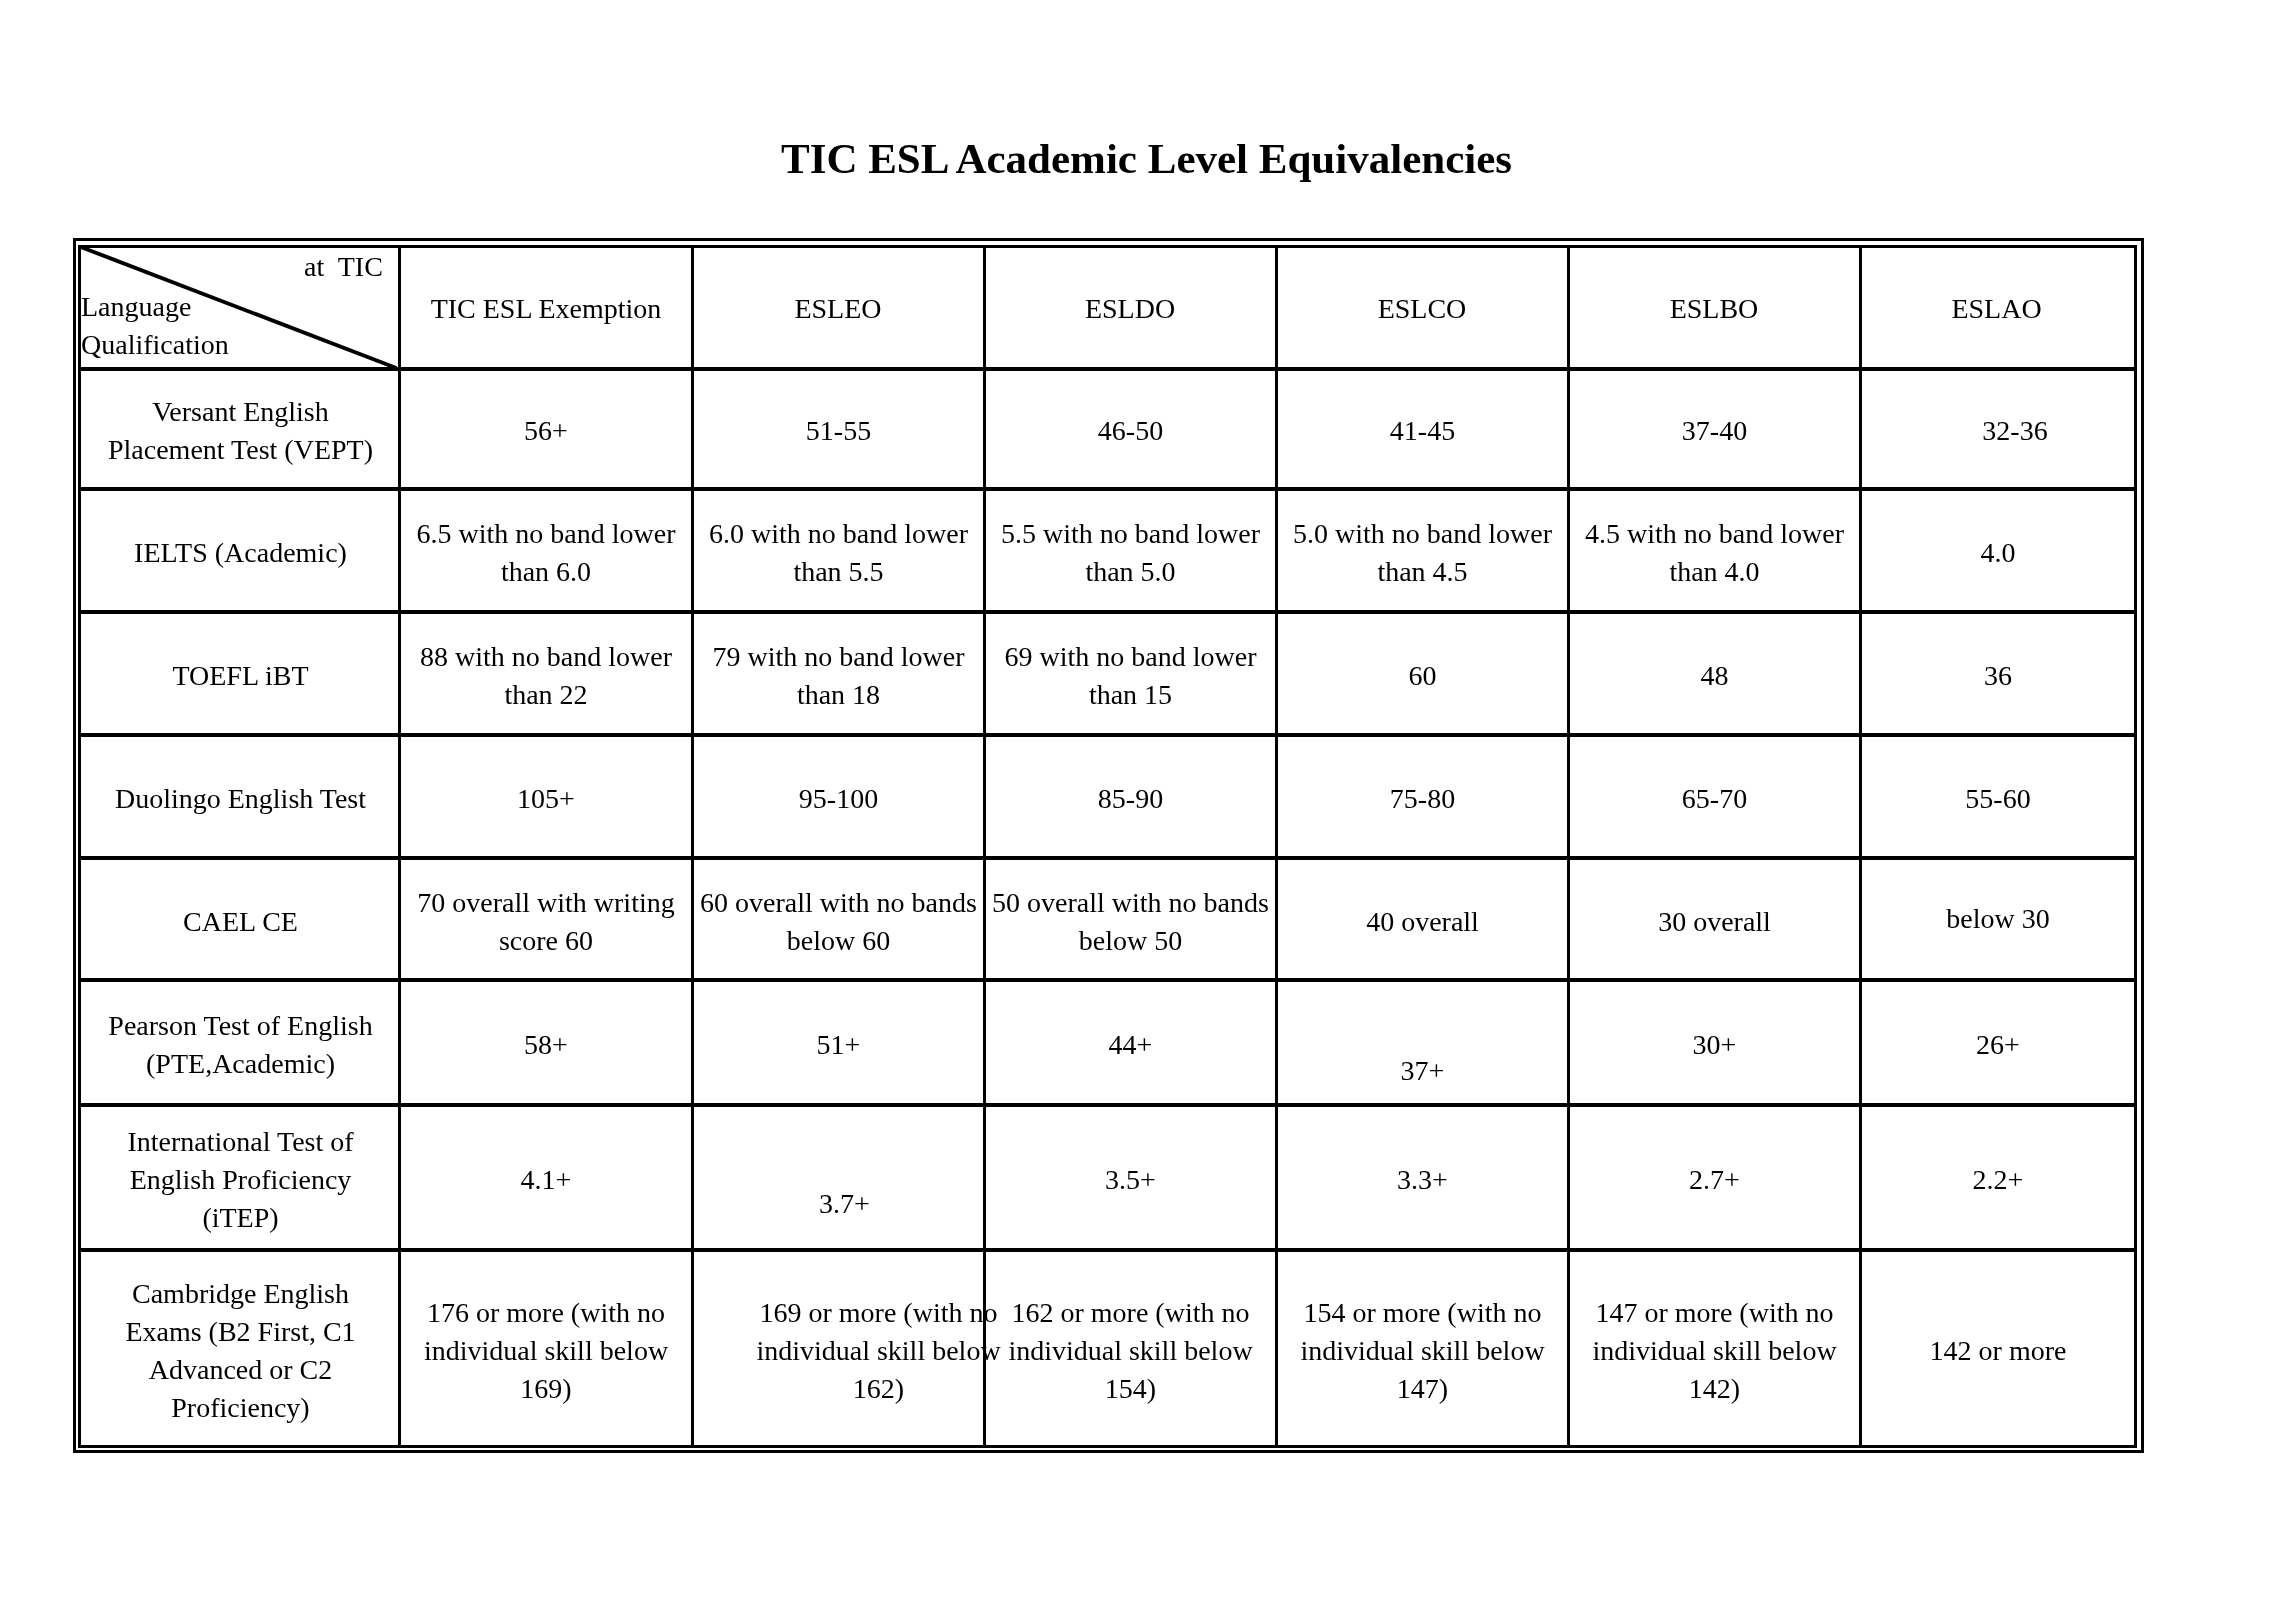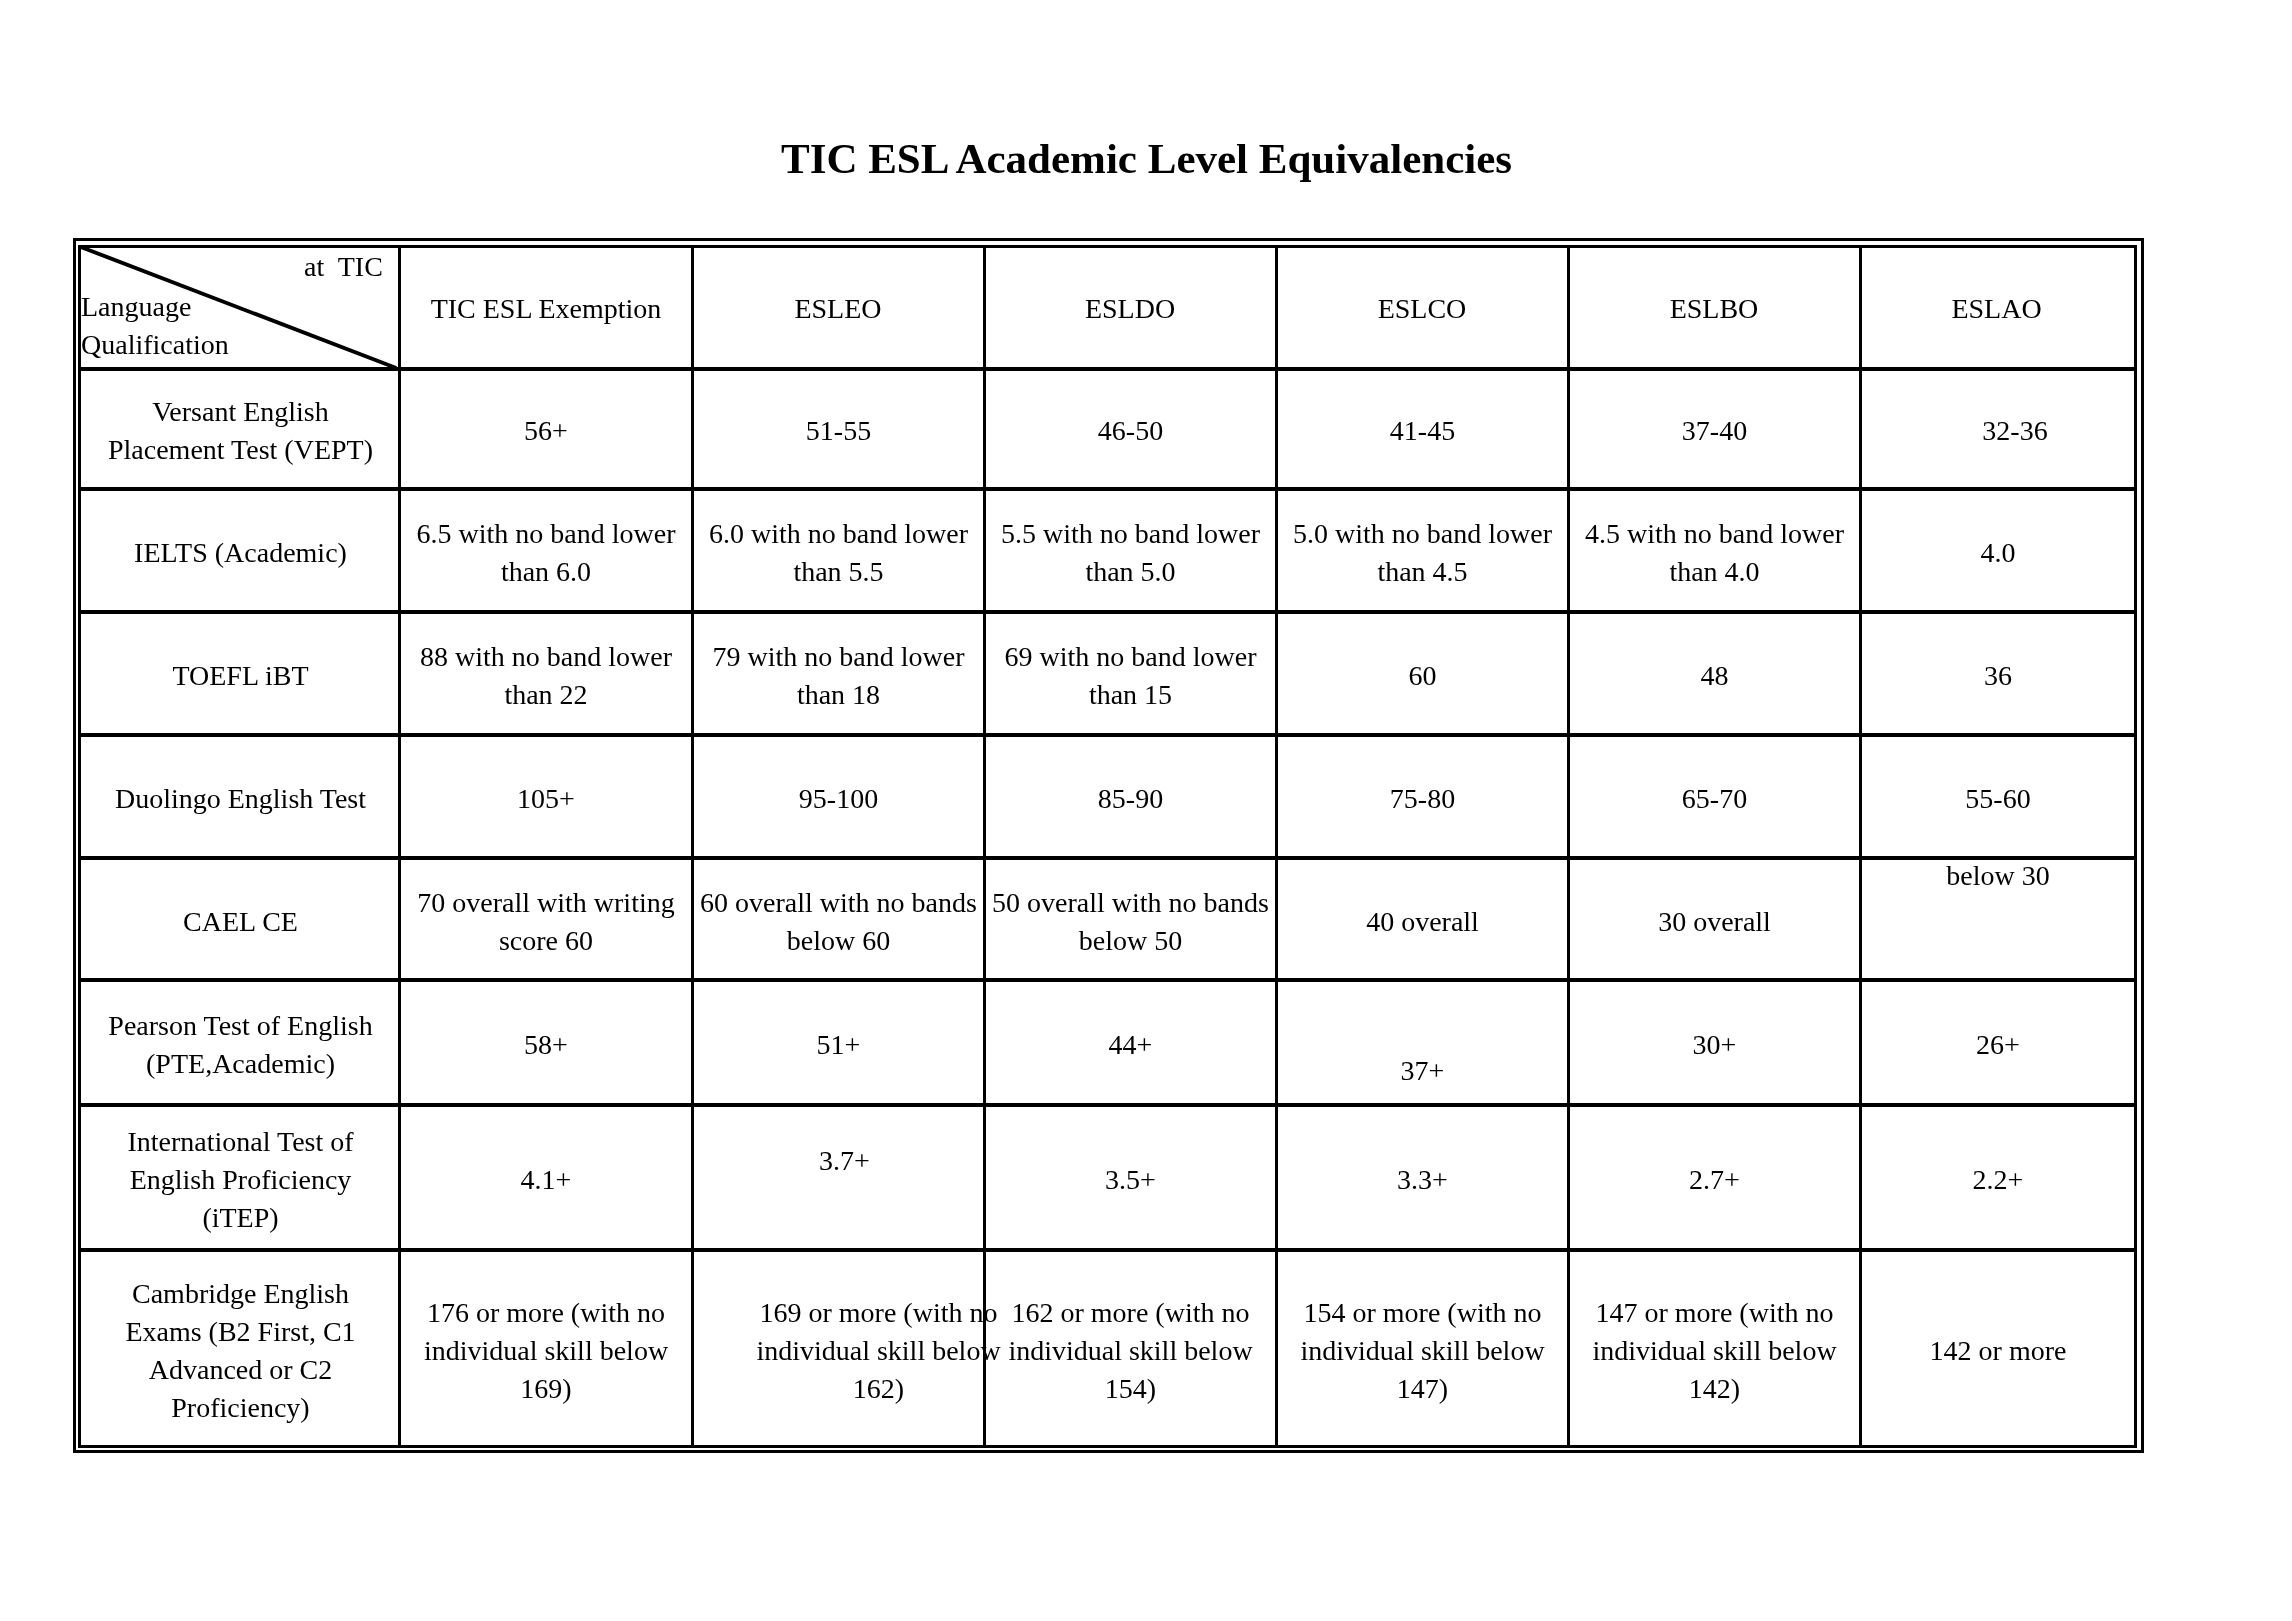--- a/index.html
+++ b/index.html
@@ -80,35 +80,35 @@
       <div class="cell" style="left: 1570px; top: 739px; width: 289px; height: 119px;">65-70</div>
       <div class="cell" style="left: 1862px; top: 739px; width: 272px; height: 119px;">55-60</div>
     </div>
     <div>
       <div class="cell" style="left: 84px; top: 862px; width: 313px; height: 119px; padding: 0px 7.8px;">CAEL CE</div>
       <div class="cell" style="left: 401px; top: 862px; width: 290px; height: 119px;">70 overall with writing score 60</div>
       <div class="cell" style="left: 694px; top: 862px; width: 289px; height: 119px;">60 overall with no bands below 60</div>
       <div class="cell" style="left: 986px; top: 862px; width: 289px; height: 119px;">50 overall with no bands below 50</div>
       <div class="cell" style="left: 1278px; top: 862px; width: 289px; height: 119px;">40 overall</div>
       <div class="cell" style="left: 1570px; top: 862px; width: 289px; height: 119px;">30 overall</div>
-      <div class="cell" style="left: 1862px; top: 816px; width: 272px; height: 119px;">below 30</div>
+      <div class="cell" style="left: 1862px; top: 859px; width: 272px; height: 119px;">below 30</div>
     </div>
     <div>
       <div class="cell" style="left: 84px; top: 984px; width: 313px; height: 121px; padding: 0px 7.8px;">Pearson Test of English (PTE,Academic)</div>
       <div class="cell" style="left: 401px; top: 984px; width: 290px; height: 121px;">58+</div>
       <div class="cell" style="left: 694px; top: 984px; width: 289px; height: 121px;">51+</div>
       <div class="cell" style="left: 986px; top: 984px; width: 289px; height: 121px;">44+</div>
       <div class="cell" style="left: 1278px; top: 1010px; width: 289px; height: 121px;">37+</div>
       <div class="cell" style="left: 1570px; top: 984px; width: 289px; height: 121px;">30+</div>
       <div class="cell" style="left: 1862px; top: 984px; width: 272px; height: 121px;">26+</div>
     </div>
     <div>
       <div class="cell" style="left: 84px; top: 1109px; width: 313px; height: 141px; padding: 0px 7.8px;">International Test of English Proficiency (iTEP)</div>
       <div class="cell" style="left: 401px; top: 1109px; width: 290px; height: 141px;">4.1+</div>
-      <div class="cell" style="left: 694px; top: 1090px; width: 301px; height: 141px;">3.7+</div>
+      <div class="cell" style="left: 694px; top: 1133px; width: 301px; height: 141px;">3.7+</div>
       <div class="cell" style="left: 986px; top: 1109px; width: 289px; height: 141px;">3.5+</div>
       <div class="cell" style="left: 1278px; top: 1109px; width: 289px; height: 141px;">3.3+</div>
       <div class="cell" style="left: 1570px; top: 1109px; width: 289px; height: 141px;">2.7+</div>
       <div class="cell" style="left: 1862px; top: 1109px; width: 272px; height: 141px;">2.2+</div>
     </div>
     <div>
       <div class="cell" style="left: 84px; top: 1254px; width: 313px; height: 194px; padding: 0px 7.8px;">Cambridge English Exams (B2 First, C1 Advanced or C2 Proficiency)</div>
       <div class="cell" style="left: 401px; top: 1254px; width: 290px; height: 194px;">176 or more (with no individual skill below 169)</div>
       <div class="cell" style="left: 734px; top: 1254px; width: 289px; height: 194px;">169 or more (with no individual skill below 162)</div>
       <div class="cell" style="left: 986px; top: 1254px; width: 289px; height: 194px;">162 or more (with no individual skill below 154)</div>

